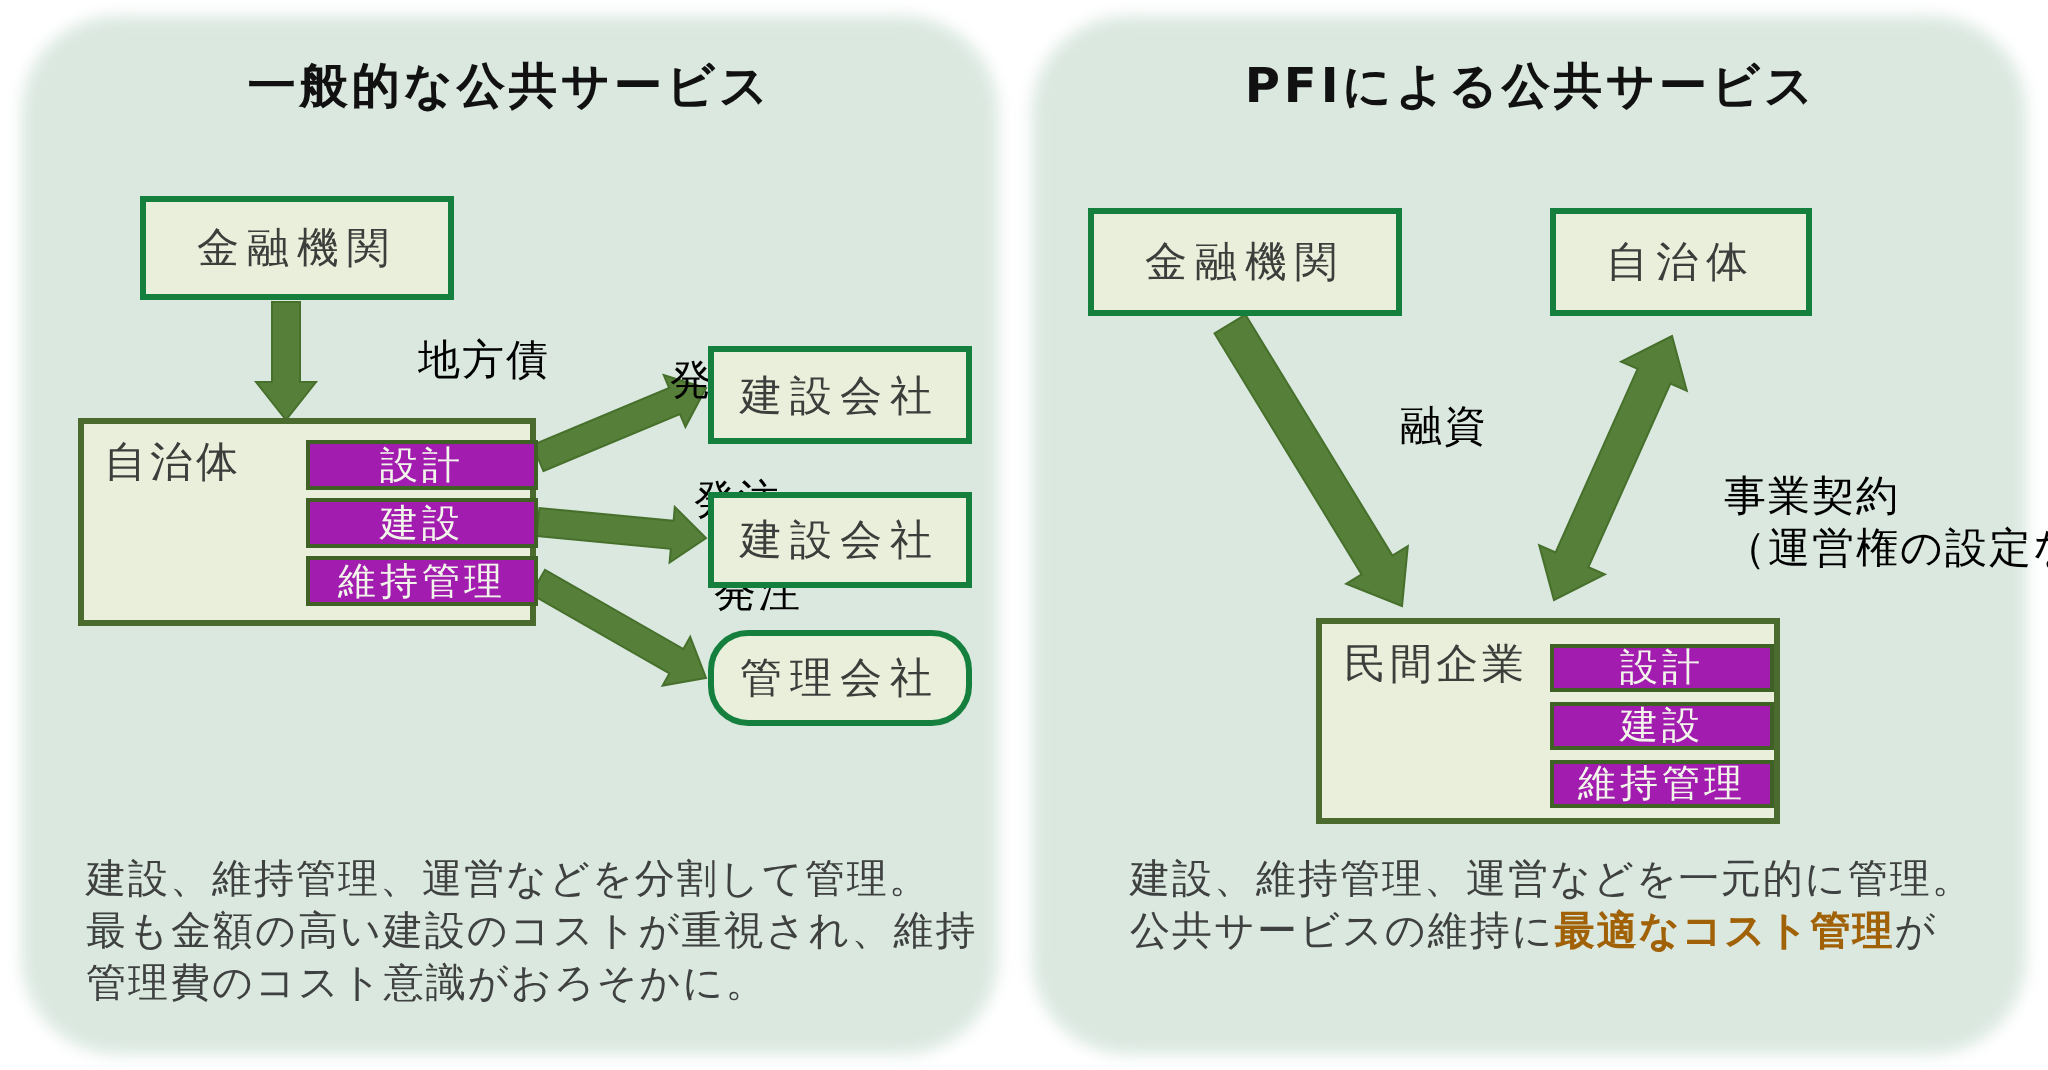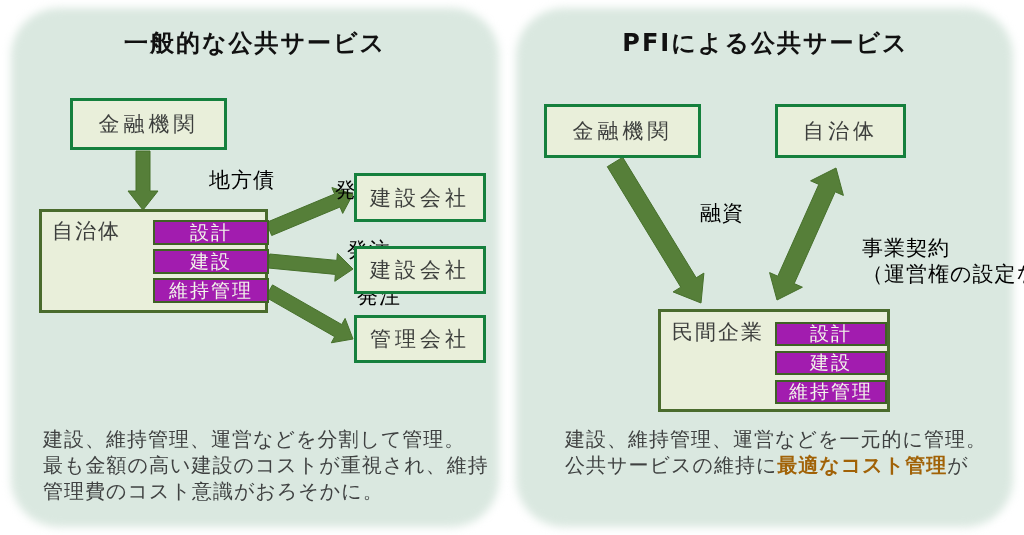--- a/index.html
+++ b/index.html
@@ -69,21 +69,21 @@
     <div class="darkbox" style="left:111px;top:37px;width:116px;height:25px;">建設</div>
     <div class="darkbox" style="left:111px;top:66px;width:116px;height:25px;">維持管理</div>
   </div>
 
   <div class="lbl" style="left:287px;top:177px;">発注</div>
   <div class="lbl" style="left:299px;top:237px;">発注</div>
   <div class="lbl" style="left:309px;top:283px;">発注</div>
 
   <div class="box" style="left:354px;top:173px;width:132px;height:49px;">建設会社</div>
   <div class="box" style="left:354px;top:246px;width:132px;height:48px;">建設会社</div>
-  <div class="box" style="left:354px;top:315px;width:132px;height:48px;">管理会社</div>
+  <div class="box" style="left:354px;top:315px;width:132px;height:48px;border-radius:20px;">管理会社</div>
 
   <div class="desc" style="left:43px;top:426px;">
     <div>建設、維持管理、運営などを分割して管理。</div>
     <div>最も金額の高い建設のコストが重視され、維持</div>
     <div>管理費のコスト意識がおろそかに。</div>
   </div>
 
   <div class="title" style="left:517px;top:27px;width:497px;">PFIによる公共サービス</div>
 
   <div class="box" style="left:544px;top:104px;width:157px;height:54px;">金融機関</div>

